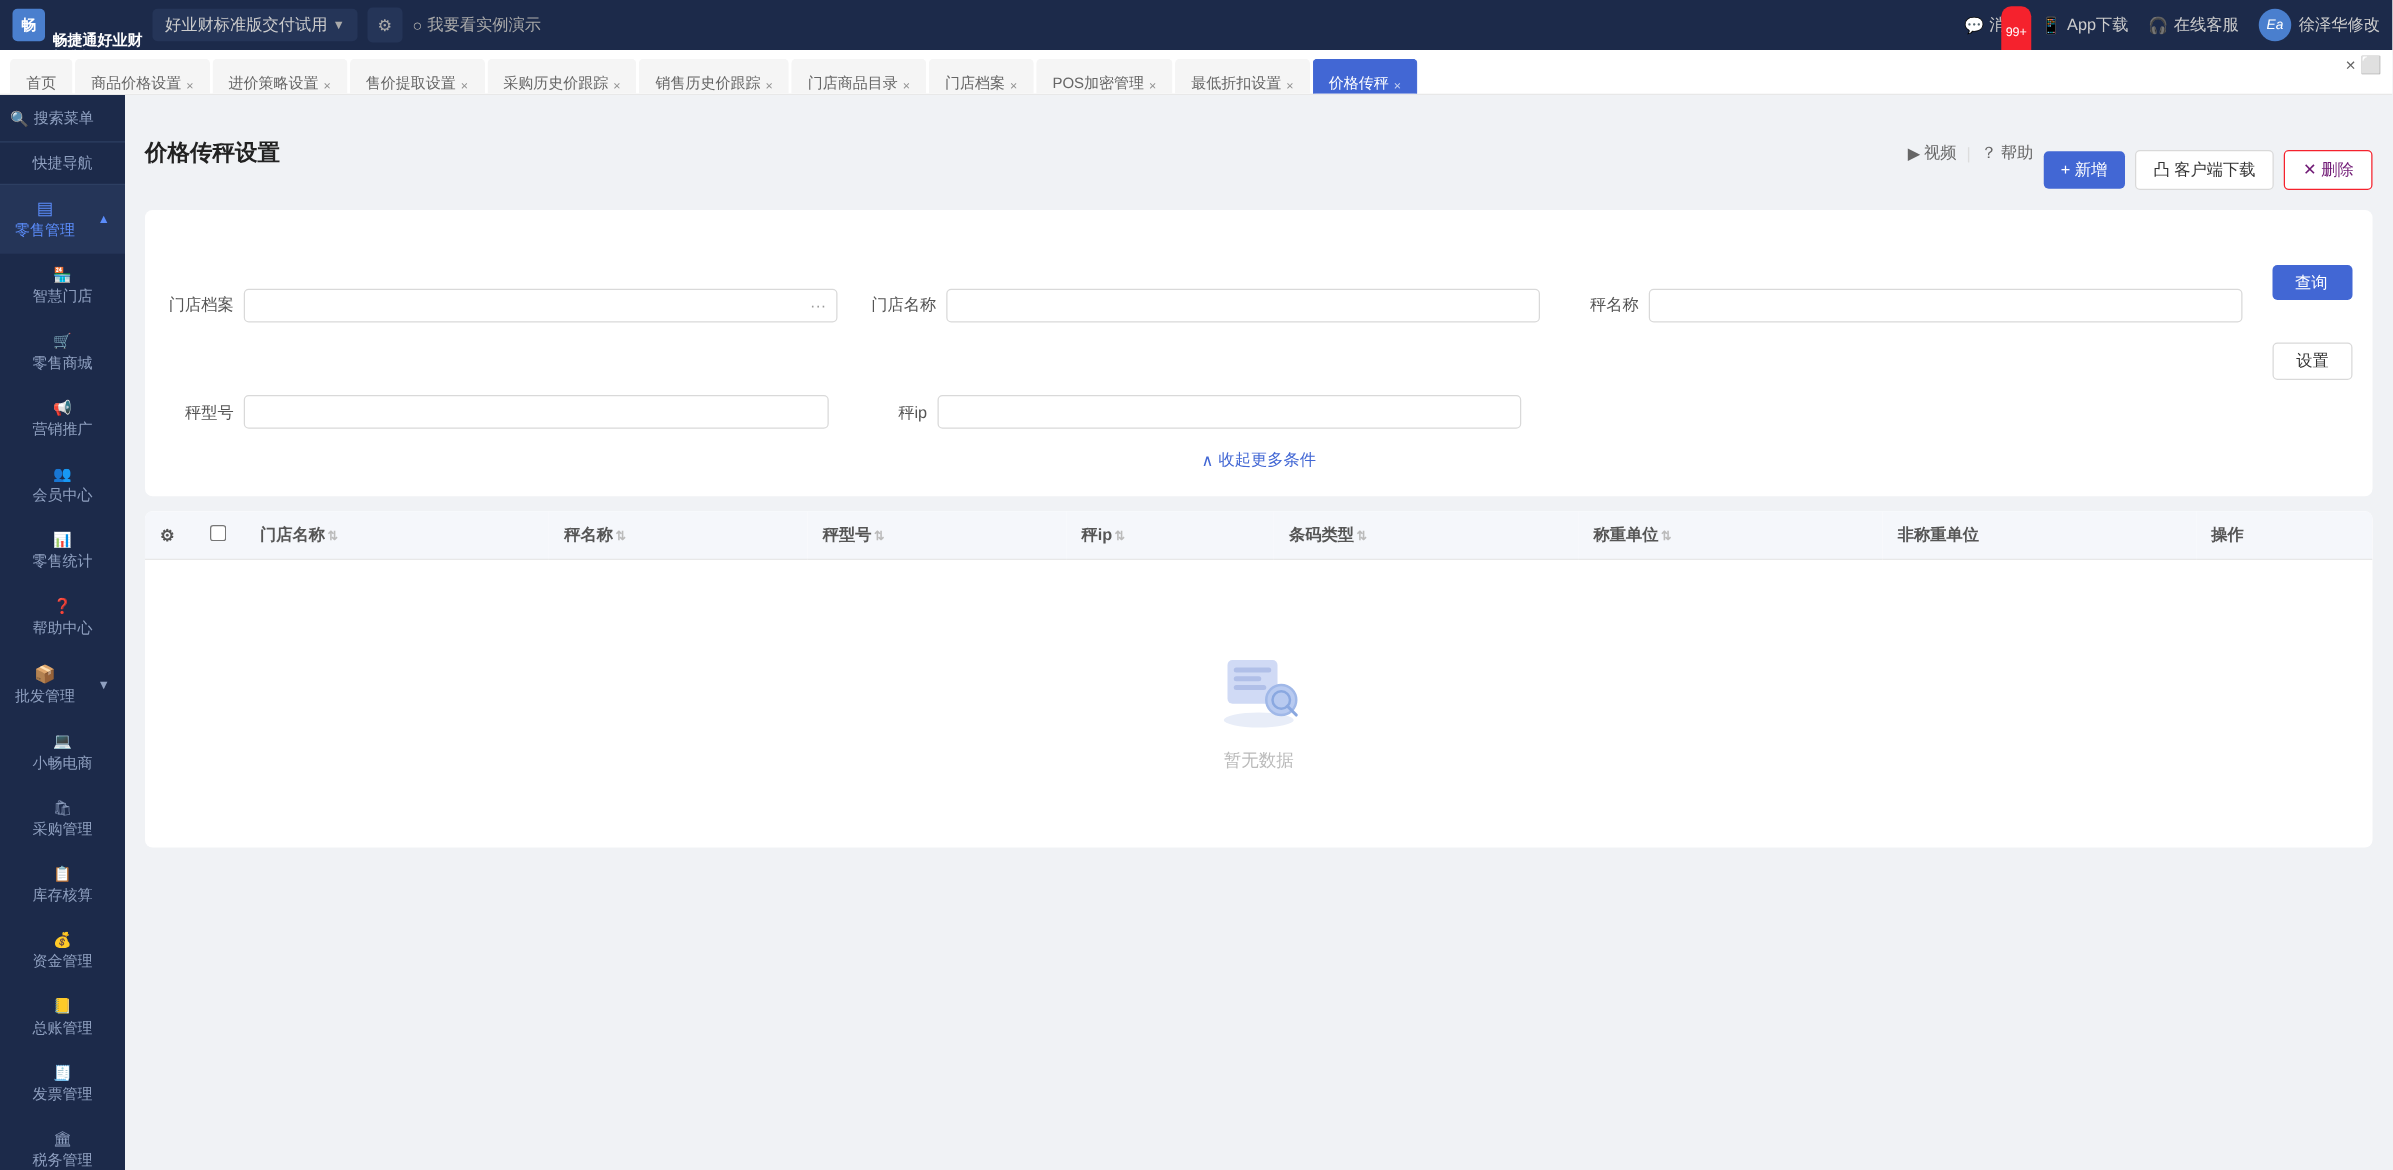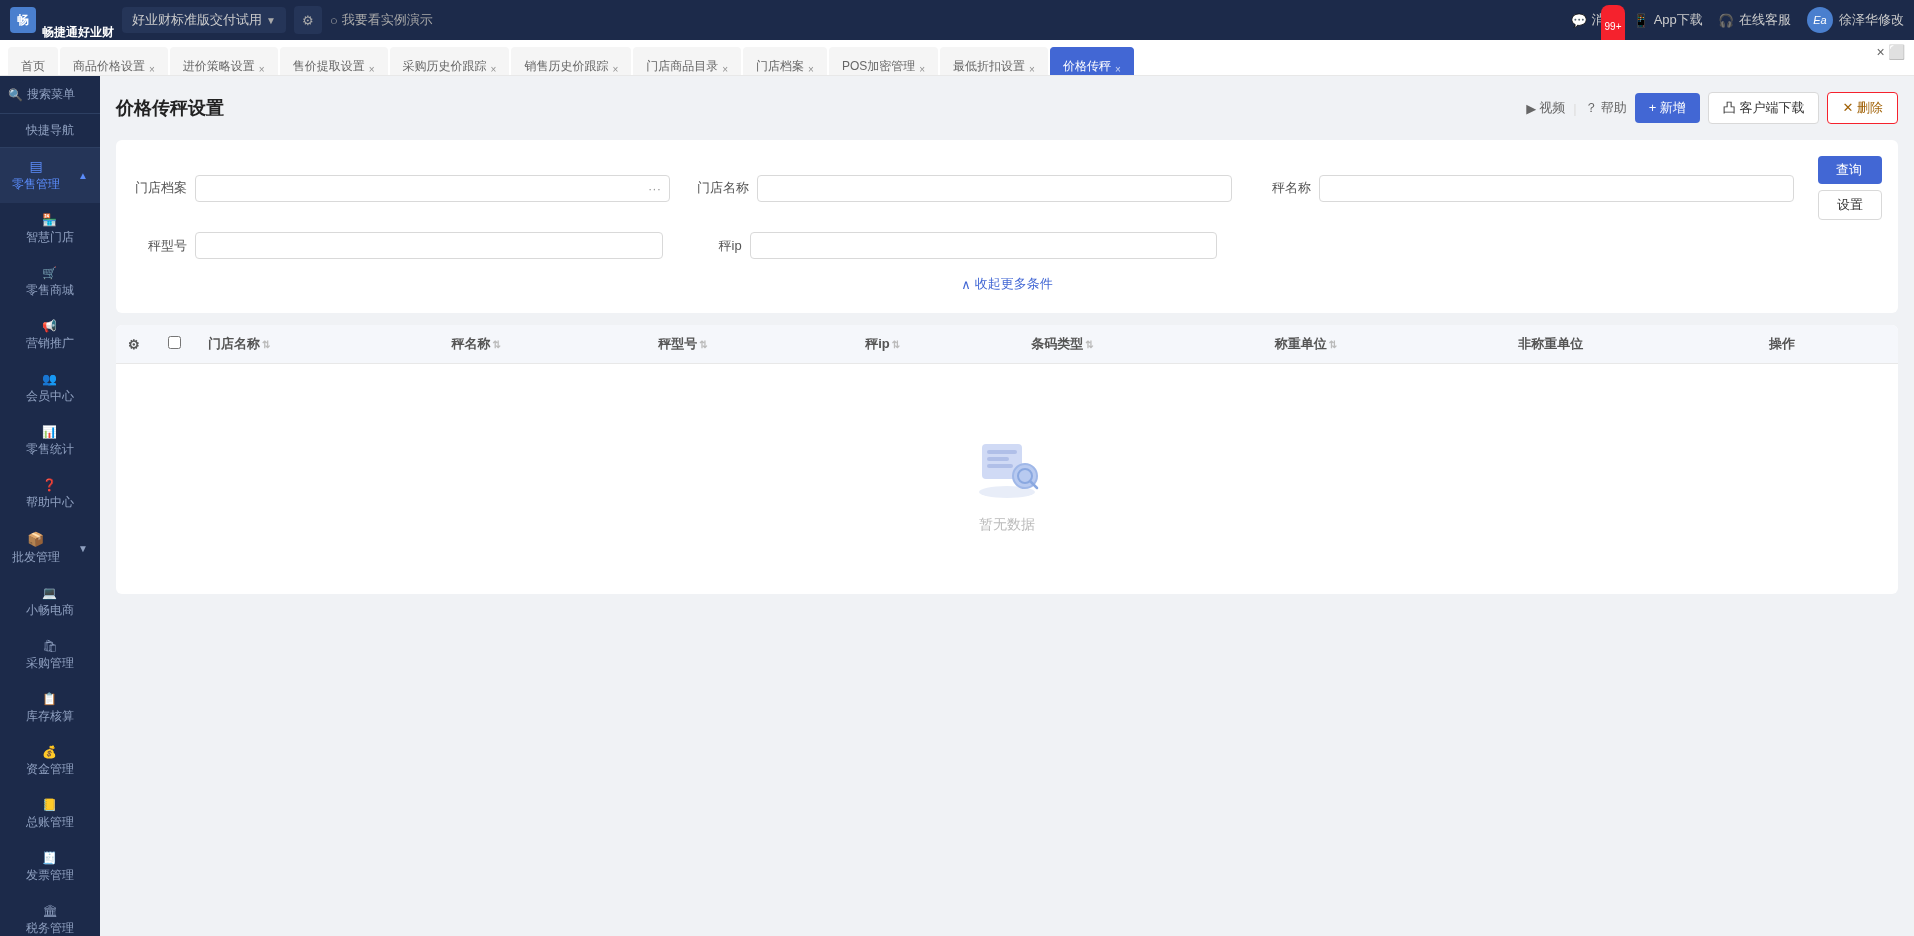--- a/index.html
+++ b/index.html
@@ -218,24 +218,25 @@
       color: #666; font-size: 13px; cursor: pointer; display: flex; align-items: center; gap: 3px;
     }
     .page-actions .sep { color: #ddd; }
     .btn {
       display: inline-flex; align-items: center; gap: 4px;
       padding: 6px 14px;
       border-radius: 4px;
       cursor: pointer;
       font-size: 13px;
       border: none;
+      margin-top: 28px;
     }
     .btn-primary { background: #4267d4; color: #fff; }
     .btn-default { background: #fff; color: #333; border: 1px solid #d9d9d9; }
-    .btn-danger { background: #fff; color: #a16207; border: 1px solid #f5222d; }
+    .btn-danger { background: #fff; color: #701a75; border: 1px solid #f5222d; }
 
     
     .filter-card {
       background: #fff;
       border-radius: 6px;
       padding: 16px;
       margin-bottom: 12px;
     }
     .filter-row {
       display: flex;

